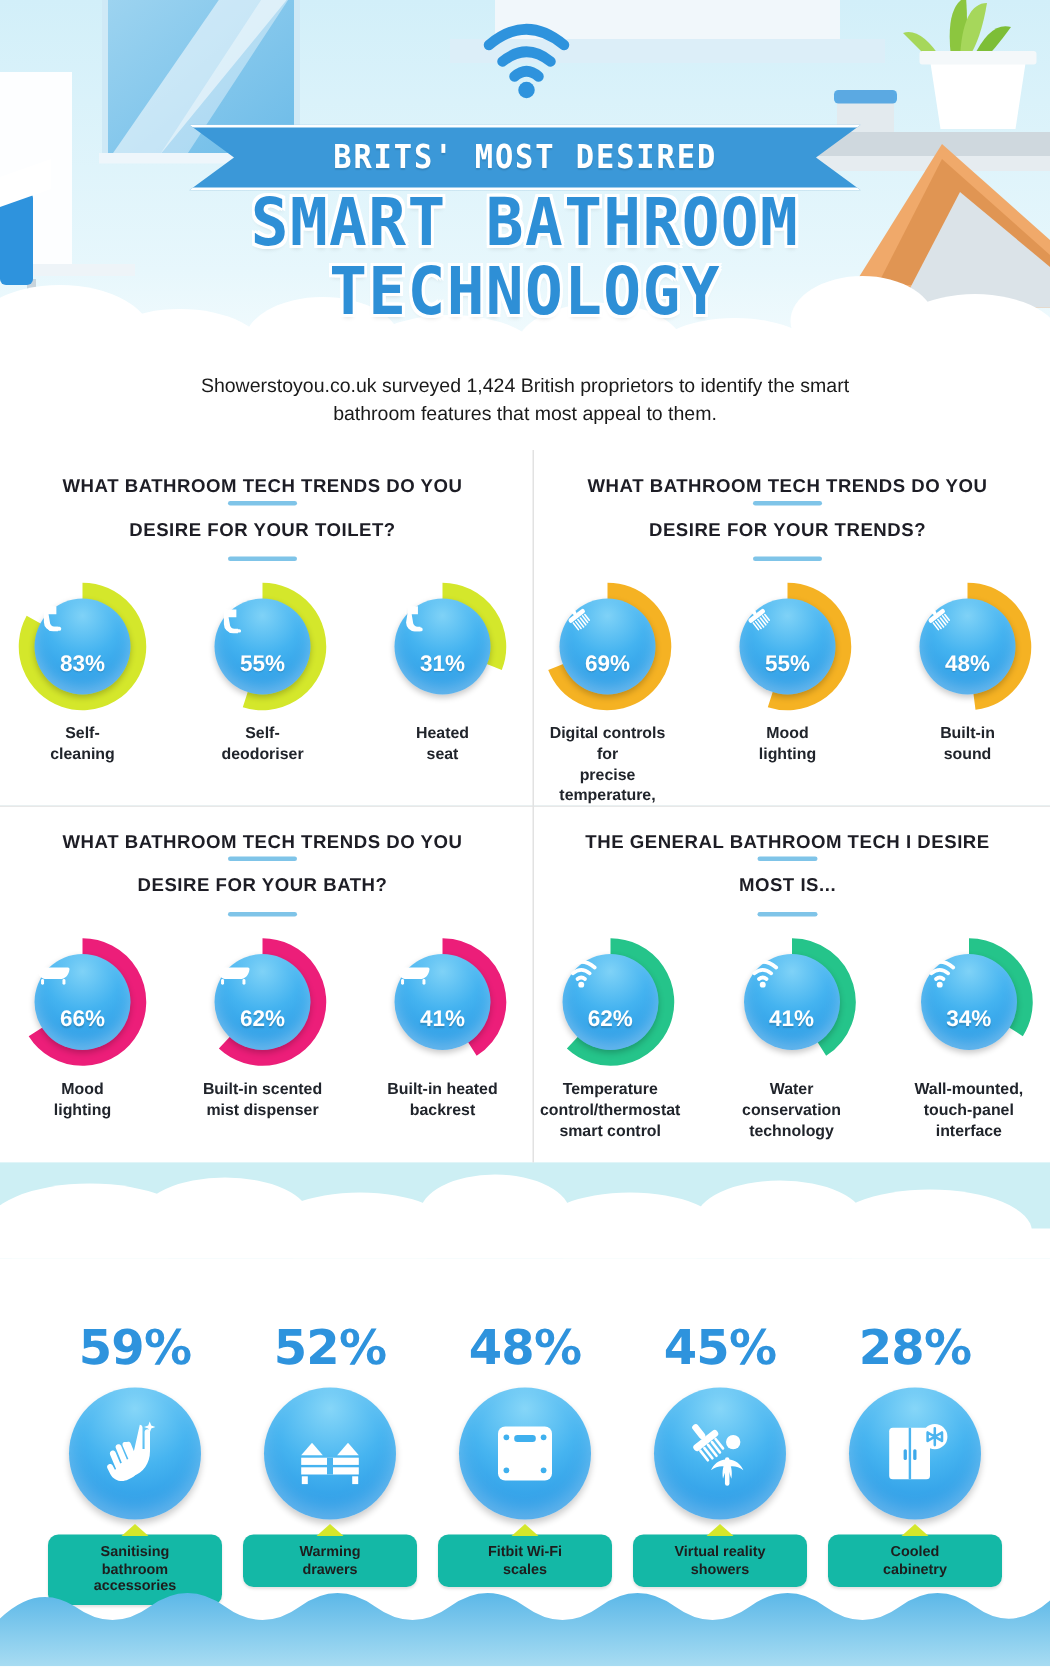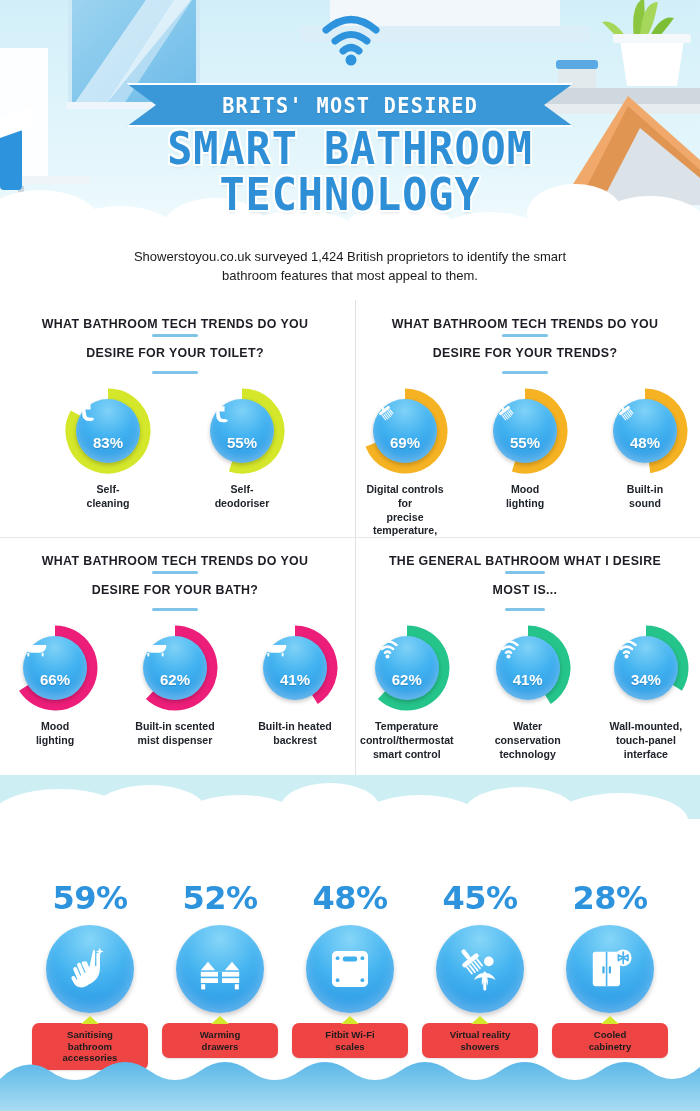--- a/index.html
+++ b/index.html
@@ -96,21 +96,21 @@
     font-size:32px; font-weight:bold; color:#2e93dd; letter-spacing:-.5px;
     font-family:"DejaVu Sans", sans-serif;
   }
   .bigcircle {
     width:88px; height:88px; border-radius:50%; margin:8px auto 0; position:relative;
     background:radial-gradient(circle at 50% 16%, #86d6f8 0%, #46b4f0 45%, #1d8ce0 100%);
     box-shadow:0 3px 5px rgba(0,0,0,.20), inset 0 -6px 12px rgba(255,255,255,.28);
     display:flex; align-items:center; justify-content:center;
   }
   .tag {
-    position:relative; margin:10px auto 0; background:#ef4444; border-radius:7px;
+    position:relative; margin:10px auto 0; background:#14b8a6; border-radius:7px;
     padding:6px 8px; font-size:9.6px; line-height:1.22; color:#1d1d1d; font-weight:bold;
     min-height:34px; display:flex; align-items:center; justify-content:center;
     box-shadow:0 1px 2px rgba(0,0,0,.12);
   }
   .tag::before {
     content:""; position:absolute; top:-7px; left:50%; transform:translateX(-50%);
     border-left:9px solid transparent; border-right:9px solid transparent;
     border-bottom:8px solid #d4e72b;
   }
   .wave { position:absolute; left:0; bottom:0; width:700px; height:62px; }
@@ -255,20 +255,43 @@
                     </svg>
                   </div>
                   <div class="pct">55%</div>
                 </div>
               </div>
               <div class="d-label">
                 <div>Self-</div>
                 <div>deodoriser</div>
               </div>
             </div>
+            <div class="donut-cell">
+              <div class="donut">
+                <svg width="86" height="86" viewBox="0 0 86 86">
+                  <path d="M43 7 A36 36 0 0 1 76.47195349197705 56.25248389664841" fill="none" stroke="#d4e72b" stroke-width="13" stroke-linecap="butt"></path>
+                </svg>
+                <div class="disc">
+                  <div class="gi">
+                    <svg width="25" height="25" viewBox="0 0 24 24">
+                      <g stroke="#ffffff" stroke-width="1.1" stroke-linecap="round" fill="none">
+                        <path d="M3.4 5.6v4M5.2 5v4.4M7 5.4v4"></path>
+                      </g>
+                      <path d="M9 5h6v5h-4l1 6a3 3 0 0 0 3 2h1.6v3H13a5.6 5.6 0 0 1-5.6-5.6z" fill="#ffffff"></path>
+                      <rect x="11" y="18.6" width="7" height="2.4" rx="1" fill="#ffffff"></rect>
+                    </svg>
+                  </div>
+                  <div class="pct">31%</div>
+                </div>
+              </div>
+              <div class="d-label">
+                <div>Heated</div>
+                <div>seat</div>
+              </div>
+            </div>
           </div>
       </div>
       <div class="panel">
         <div class="panel-title">
           <div>WHAT BATHROOM TECH TRENDS DO YOU</div>
           <div class="title-row2">
             <span class="rule"></span>
             <span>DESIRE FOR YOUR TRENDS?</span>
             <span class="rule"></span>
           </div>
@@ -425,21 +448,21 @@
               </div>
               <div class="d-label">
                 <div>Built-in heated</div>
                 <div>backrest</div>
               </div>
             </div>
           </div>
       </div>
       <div class="panel bottom">
         <div class="panel-title">
-          <div>THE GENERAL BATHROOM WHAT I DESIRE</div>
+          <div>THE GENERAL BATHROOM TECH I DESIRE</div>
           <div class="title-row2">
             <span class="rule short"></span>
             <span>MOST IS...</span>
             <span class="rule short"></span>
           </div>
         </div>
         <div class="donuts">
             <div class="donut-cell">
               <div class="donut">
                 <svg width="86" height="86" viewBox="0 0 86 86">

